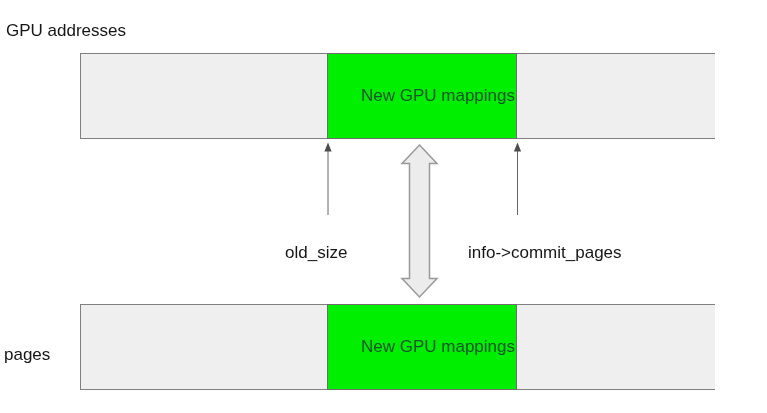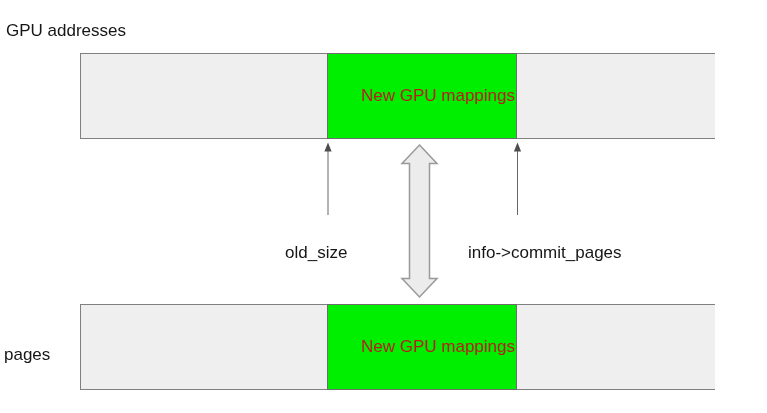--- a/index.html
+++ b/index.html
@@ -43,21 +43,21 @@
     border: 1px solid #6d6d6d;
     box-sizing: border-box;
     display: flex;
     align-items: center;
     justify-content: center;
   }
   .segment.top { top: 53px; }
   .segment.bottom { top: 304px; }
   .segment .seg-label {
     font-size: 17px;
-    color: #b91c1c;
+    color: #14532d;
     white-space: nowrap;
     margin-left: 32px;
   }
   #arrow-layer {
     position: absolute;
     left: 0;
     top: 0;
     width: 767px;
     height: 413px;
     pointer-events: none;

